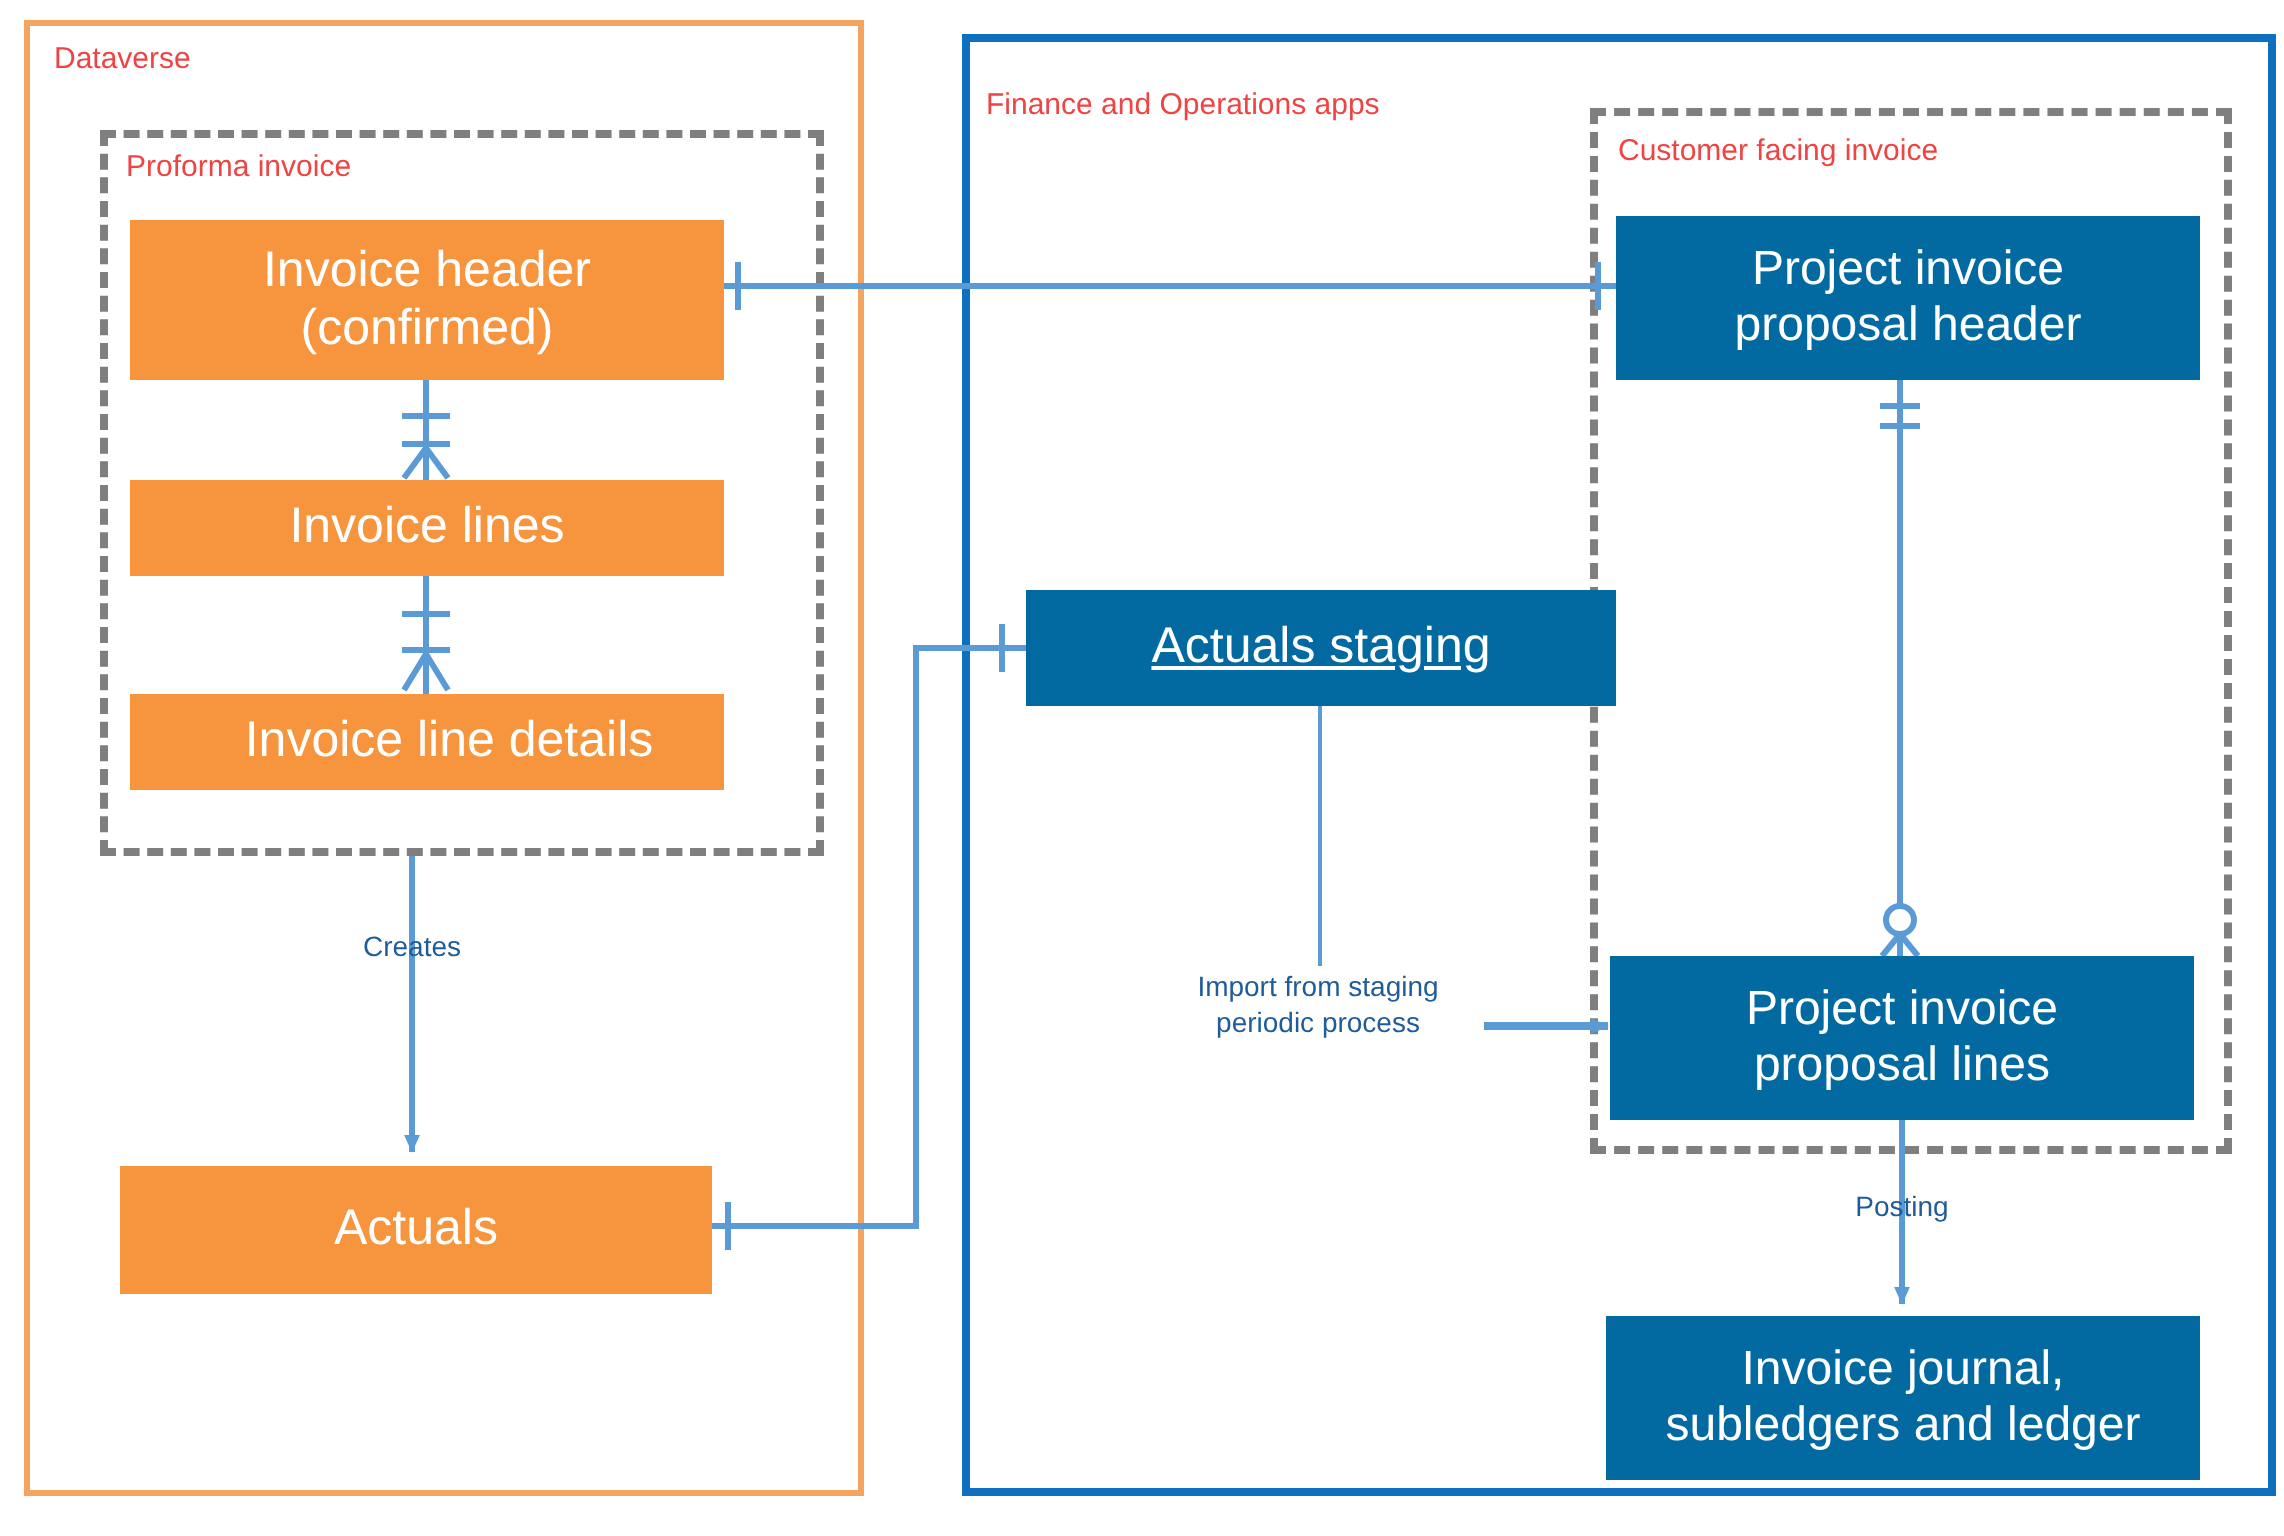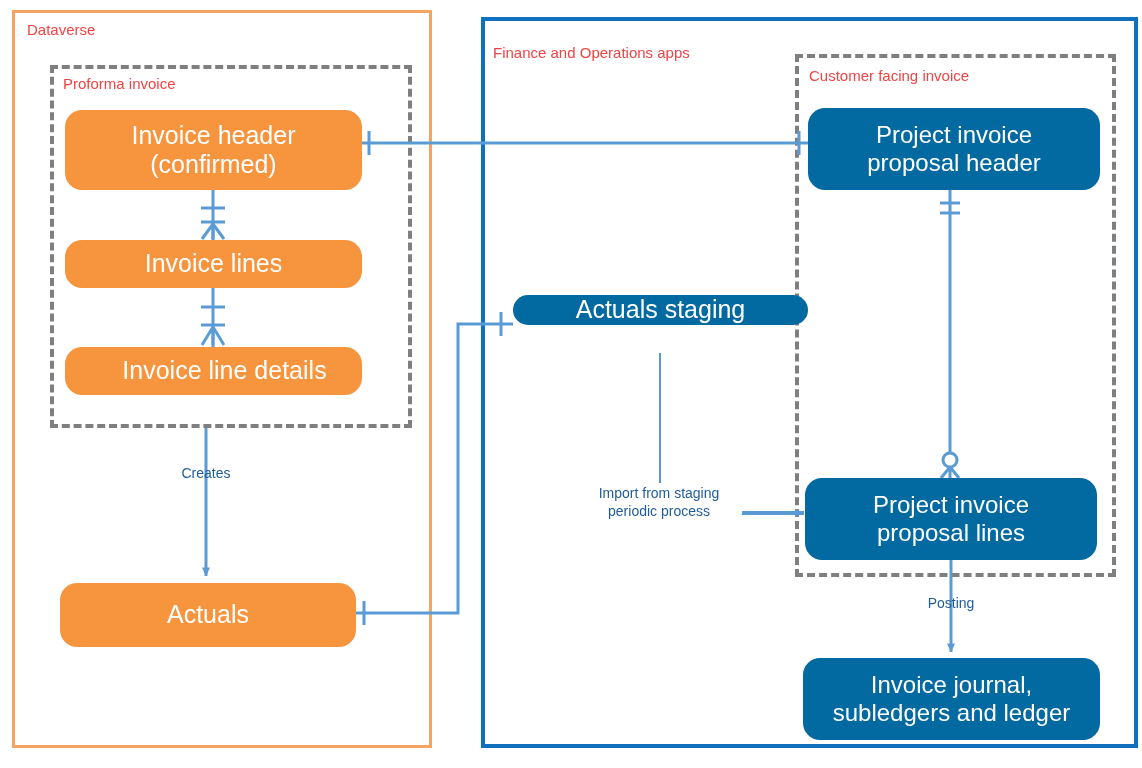--- a/index.html
+++ b/index.html
@@ -49,21 +49,20 @@
   .node {
     position: absolute;
     box-sizing: border-box;
     display: flex;
     align-items: center;
     justify-content: center;
     text-align: center;
     color: #ffffff;
     line-height: 1.18;
     padding: 2px 6px;
-    border-radius: 17px;
   }
   .node-orange { background: #F7943E; }
   .node-blue   { background: #0369a1; }
 
   .node-lg { font-size: 25px; }
   .node-md { font-size: 24px; }
 
   
   .edge-label {
     position: absolute;
@@ -148,21 +147,21 @@
 
   <div class="node node-orange node-lg" style="left: 65px; top: 110px; width: 297px; height: 80px; white-space: pre-line;">Invoice header
 (confirmed)</div>
 
   <div class="node node-orange node-lg" style="left:65px; top:240px; width:297px; height:48px;">Invoice lines</div>
 
   <div class="node node-orange node-lg" style="left:65px; top:347px; width:297px; height:48px;padding-left:28px;">Invoice line details</div>
 
   <div class="node node-orange node-lg" style="left:60px; top:583px; width:296px; height:64px;">Actuals</div>
 
-  <div class="node node-blue node-lg" style="left:513px; top:295px; width:295px; height:30px;">Actuals staging</div>
+  <div class="node node-blue node-lg" style="left:513px; top:295px; width:295px; height:58px;text-decoration:underline;">Actuals staging</div>
 
   <div class="node node-blue node-md" style="left: 808px; top: 108px; width: 292px; height: 82px; white-space: pre-line;">Project invoice
 proposal header</div>
 
   <div class="node node-blue node-md" style="left: 805px; top: 478px; width: 292px; height: 82px; white-space: pre-line;">Project invoice
 proposal lines</div>
 
   <div class="node node-blue node-md" style="left: 803px; top: 658px; width: 297px; height: 82px; white-space: pre-line;">Invoice journal,
 subledgers and ledger</div>
 

